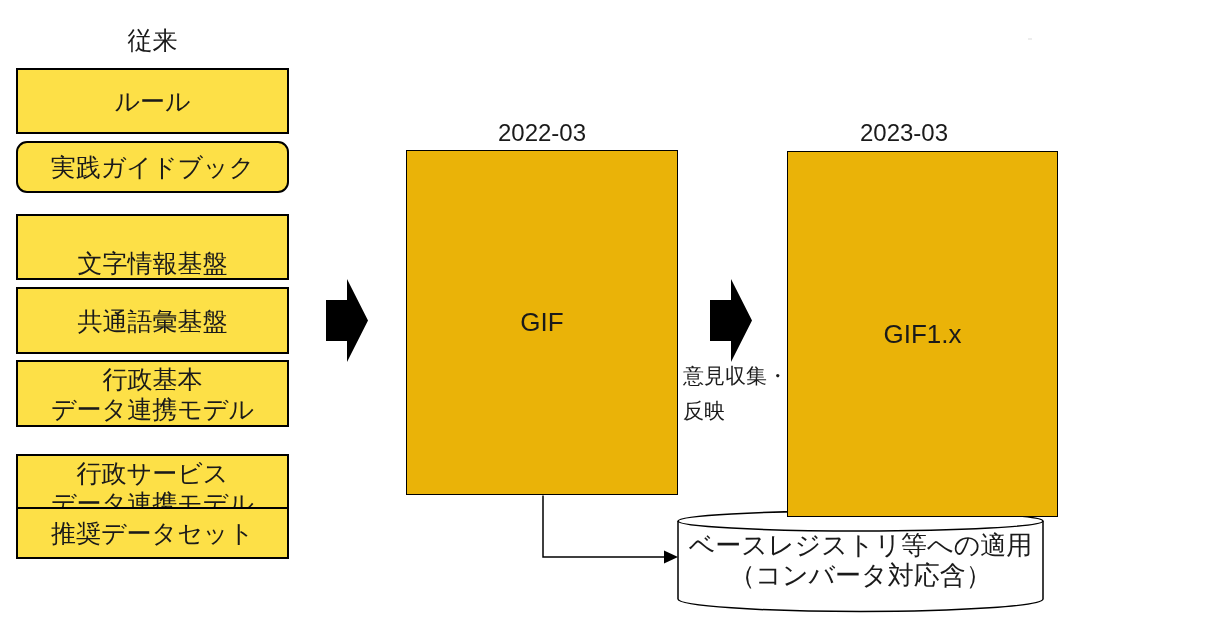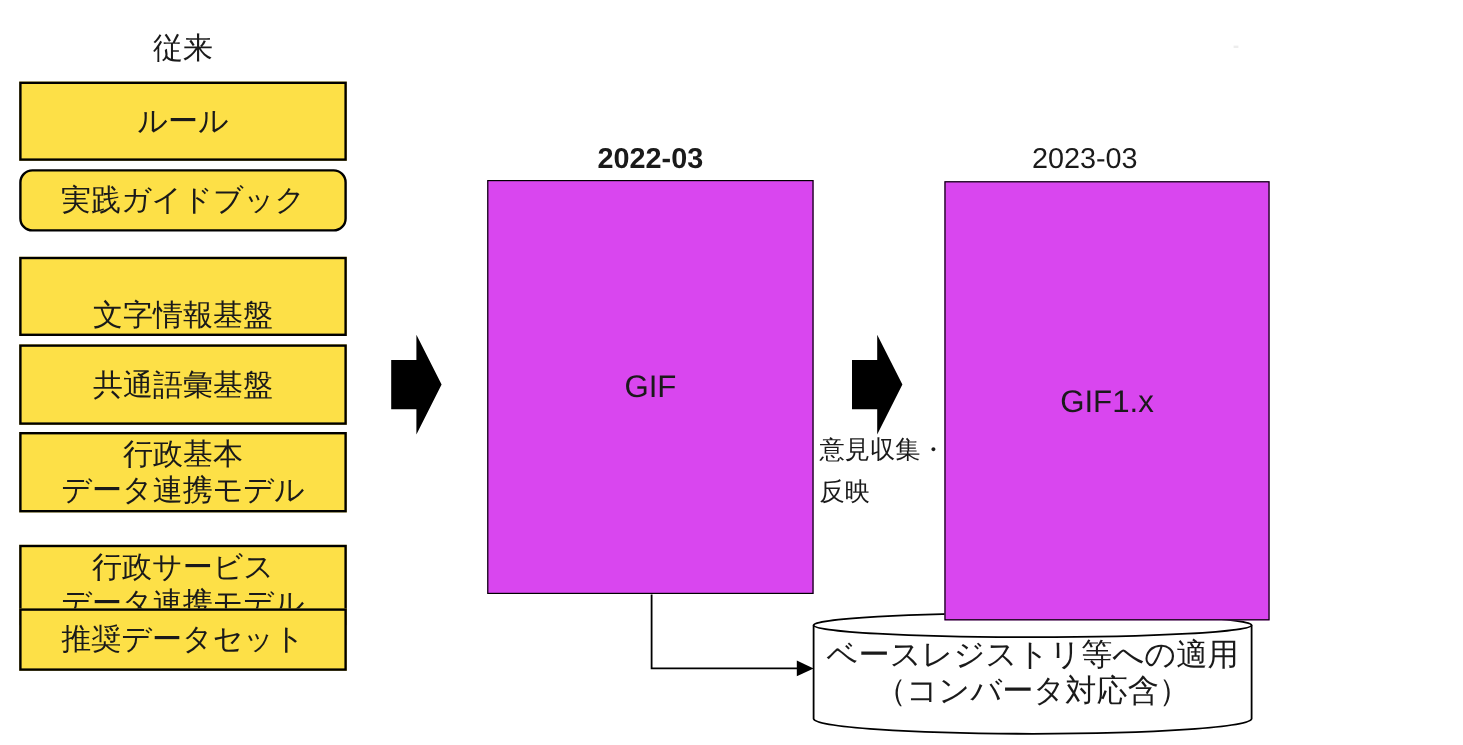--- a/index.html
+++ b/index.html
@@ -37,21 +37,21 @@
     justify-content: center;
     text-align: center;
     font-size: 25px;
     line-height: 30px;
   }
   .lbox span { display: block; }
   .stage-box {
     position: absolute;
     box-sizing: border-box;
     border: 1.5px solid #000000;
-    background: #d946ef;
+    background: #eab308;
     display: flex;
     align-items: center;
     justify-content: center;
     font-size: 26px;
   }
   .date-label {
     position: absolute;
     text-align: center;
     font-size: 24px;
     line-height: 26px;
@@ -118,21 +118,21 @@
     <span>データ連携モデル</span>
   </div>
   <div class="lbox" style="top:434px;height:67px;margin-top:20px;">
     <span>行政サービス</span>
     <span>データ連携モデル</span>
   </div>
   <div class="lbox" style="top:507px;height:52px;">
     <span>推奨データセット</span>
   </div>
 
-  <div class="date-label" style="left:406px;top:120px;width:272px;font-weight:bold;">2022-03</div>
+  <div class="date-label" style="left:406px;top:120px;width:272px;">2022-03</div>
   <div class="stage-box" style="left:406px;top:150px;width:272px;height:345px;">
     <span>GIF</span>
   </div>
 
   <div class="caption">
     <span>意見収集・</span>
     <span>反映</span>
   </div>
 
   <div class="date-label" style="left:787px;top:120px;width:234px;">2023-03</div>

